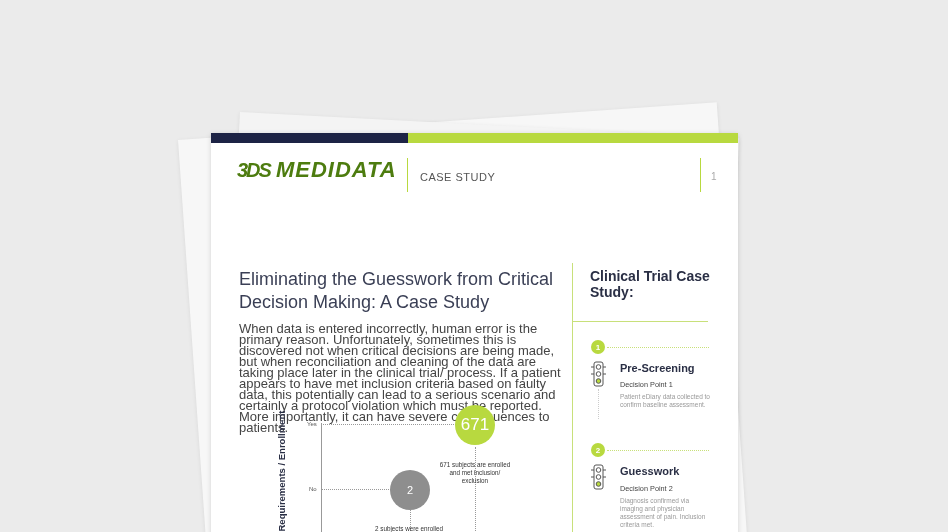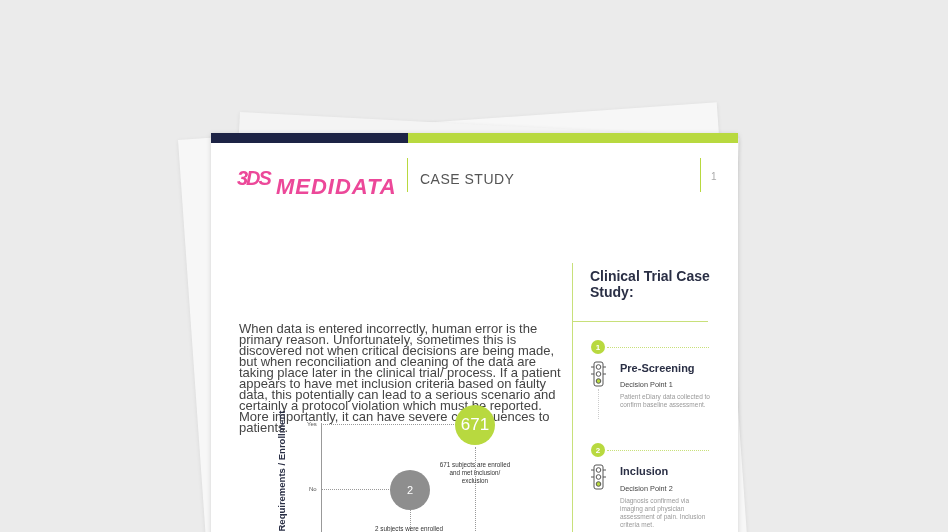--- a/index.html
+++ b/index.html
@@ -3,25 +3,25 @@
 <meta charset="utf-8">
 <style>
   html,body{margin:0;padding:0;}
   body{width:948px;height:532px;overflow:hidden;background:#ebebeb;position:relative;font-family:"Liberation Sans",sans-serif;}
   .sheet-back2{position:absolute;left:178px;top:140px;width:540px;height:460px;background:#f7f7f7;transform:rotate(-4deg);transform-origin:left top;box-shadow:0 1px 4px rgba(0,0,0,0.08);}
   .sheet-back1{position:absolute;left:240px;top:112px;width:500px;height:460px;background:#f4f4f4;transform:rotate(3deg);transform-origin:left top;box-shadow:0 1px 4px rgba(0,0,0,0.08);}
   .page{position:absolute;left:211px;top:133px;width:527px;height:420px;background:#fff;box-shadow:0 1px 5px rgba(0,0,0,0.15);overflow:hidden;}
   .topbar{position:absolute;left:0;top:0;height:10px;width:100%;display:flex;}
   .topbar .navy{width:197px;background:#1d2345;}
   .topbar .lime{flex:1;background:#b8d93f;}
-  .logo{position:absolute;left:26px;top:24px;display:flex;align-items:center;gap:6px;color:#ec4899;}
+  .logo{position:absolute;left:26px;top:24px;display:flex;align-items:center;gap:6px;color:#4d7c0f;}
   .logo .mark{font-size:20px;font-style:italic;font-weight:bold;letter-spacing:-2px;}
-  .logo .word{font-size:22px;font-weight:bold;font-style:italic;letter-spacing:1px;margin-top:17px;}
+  .logo .word{font-size:22px;font-weight:bold;font-style:italic;letter-spacing:1px;}
   .vsep{position:absolute;top:25px;width:1px;height:34px;background:#b8d93f;}
-  .case{position:absolute;left:209px;top:38px;font-size:14px;color:#555;letter-spacing:0.5px;}
+  .case{position:absolute;left:209px;top:38px;font-size:11px;color:#555;letter-spacing:0.5px;}
   .pnum{position:absolute;left:500px;top:38px;font-size:10px;color:#aaa;}
   .title{position:absolute;left:28px;top:135px;width:330px;font-size:18px;line-height:23px;color:#3a3f55;}
   .body{position:absolute;left:28px;top:190px;width:330px;font-size:13px;line-height:11px;color:#444;}
   .chart{position:absolute;left:28px;top:280px;width:320px;height:140px;}
   .ylab{position:absolute;left:-40px;top:75px;transform:rotate(-90deg);font-size:9.5px;font-weight:bold;color:#2a2f45;white-space:nowrap;}
   .axis{position:absolute;left:82px;top:10px;width:1px;height:140px;background:#999;}
   .tick{position:absolute;font-size:6px;color:#555;}
   .dash{position:absolute;height:0;border-top:1px dotted #999;}
   .vdash{position:absolute;width:0;border-left:1px dotted #999;}
   .bubble{position:absolute;border-radius:50%;display:flex;align-items:center;justify-content:center;}
@@ -51,20 +51,21 @@
 
   <div class="logo">
     <span class="mark">3DS</span>
     <span class="word">MEDIDATA</span>
   </div>
   <div class="vsep" style="left:196px"></div>
   <div class="case">CASE STUDY</div>
   <div class="vsep" style="left:489px"></div>
   <div class="pnum">1</div>
 
+  <div class="title">Eliminating the Guesswork from Critical Decision Making: A Case Study</div>
   <div class="body">When data is entered incorrectly, human error is the primary reason.  Unfortunately, sometimes this is discovered not when critical decisions are being made, but when reconciliation and cleaning of the data are taking place later in the clinical trial/ process. If a patient appears to have met inclusion criteria based on faulty data, this potentially  can lead to a serious scenario and certainly a protocol violation which must be reported. More importantly, it can have severe consequences to patients.</div>
 
   <div class="chart">
     <div class="ylab">Eligibility Requirements / Enrollment</div>
     <div class="axis"></div>
     <div class="tick" style="left:68px;top:8px">Yes</div>
     <div class="tick" style="left:70px;top:73px">No</div>
     <div class="dash" style="left:82px;top:11px;width:135px"></div>
     <div class="dash" style="left:82px;top:76px;width:70px"></div>
     <div class="vdash" style="left:171px;top:97px;height:45px"></div>
@@ -101,16 +102,16 @@
   <svg class="light" style="left:380px;top:331px" viewBox="0 0 15 26">
     <rect x="3" y="1" width="9" height="24" rx="2" fill="none" stroke="#555" stroke-width="1"></rect>
     <circle cx="7.5" cy="6" r="2.3" fill="none" stroke="#555"></circle>
     <circle cx="7.5" cy="13" r="2.3" fill="none" stroke="#555"></circle>
     <circle cx="7.5" cy="20" r="2.3" fill="#b8d93f" stroke="#555"></circle>
     <line x1="0" y1="6" x2="3" y2="6" stroke="#555"></line>
       <line x1="12" y1="6" x2="15" y2="6" stroke="#555"></line>
     <line x1="0" y1="13" x2="3" y2="13" stroke="#555"></line>
       <line x1="12" y1="13" x2="15" y2="13" stroke="#555"></line>
   </svg>
-  <div class="phase" style="left:409px;top:332px">Inclusion</div>
+  <div class="phase" style="left:409px;top:332px">Guesswork</div>
   <div class="dp" style="left:409px;top:351px">Decision Point 2</div>
   <div class="pdesc" style="left:409px;top:364px">Diagnosis confirmed via imaging and physician assessment of pain. Inclusion criteria met.</div>
 </div>
 
 </body></html>

